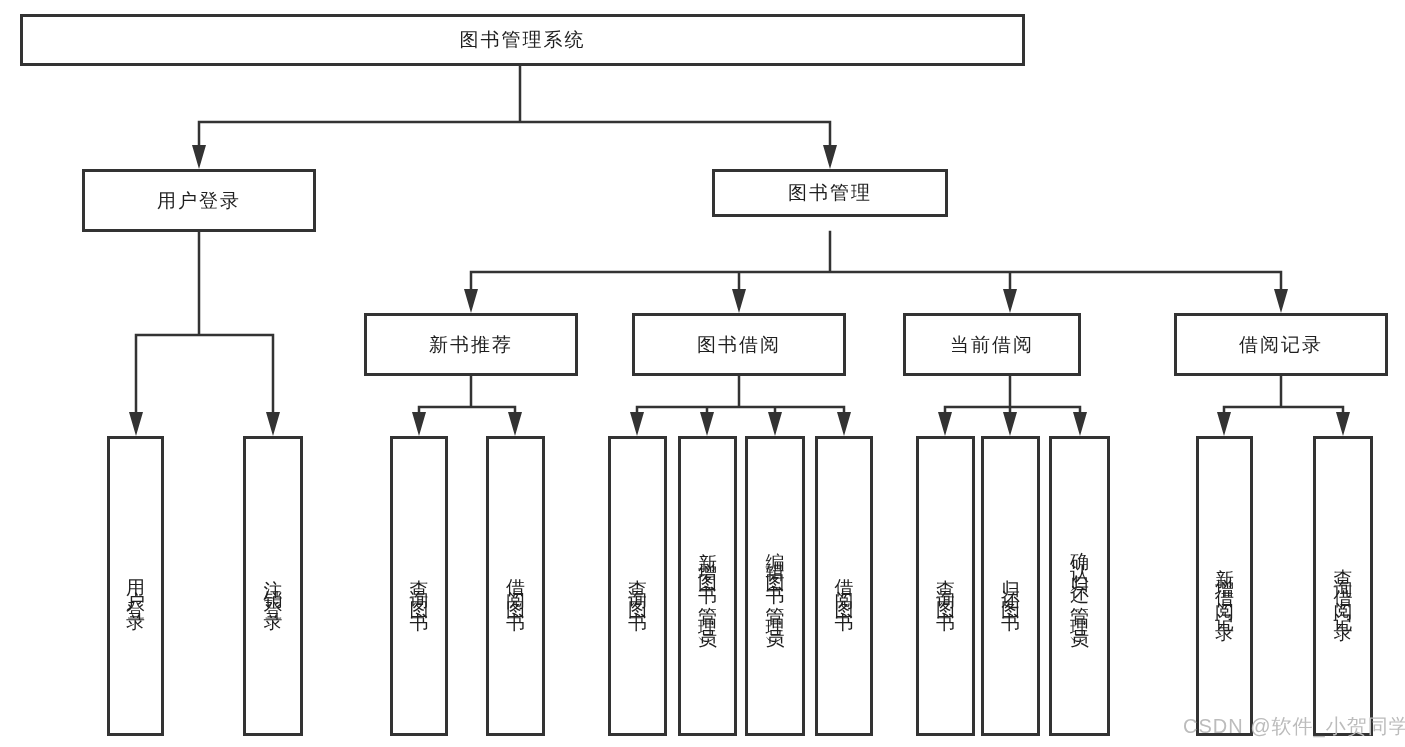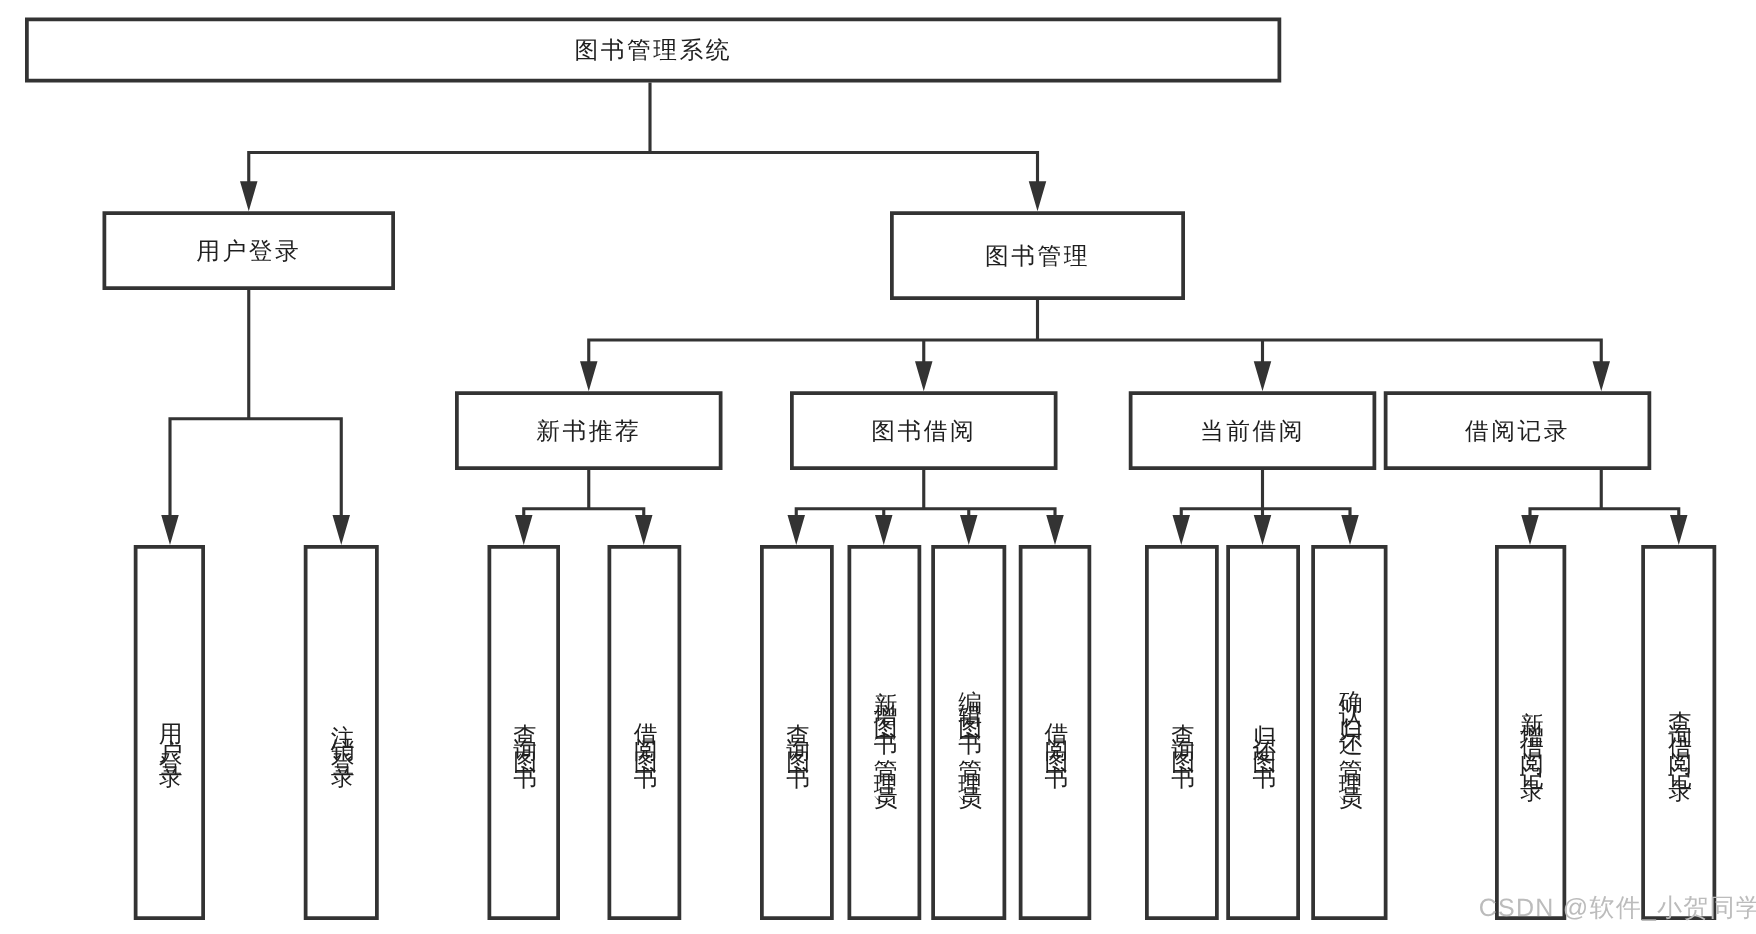--- a/index.html
+++ b/index.html
@@ -110,26 +110,26 @@
              M945 436 l-7 -24 h14 Z
              M1010 436 l-7 -24 h14 Z
              M1080 436 l-7 -24 h14 Z
              M1224 436 l-7 -24 h14 Z
              M1343 436 l-7 -24 h14 Z" fill="#333333" stroke="none"></path>
   </svg>
 
   <div class="box" style="left:20px; top:14px; width:1005px; height:52px;">图书管理系统</div>
 
   <div class="box" style="left:82px; top:169px; width:234px; height:63px;">用户登录</div>
-  <div class="box" style="left:712px; top:169px; width:236px; height:71px;text-align:right;">图书管理</div>
+  <div class="box" style="left:712px; top:169px; width:236px; height:48px;text-align:right;">图书管理</div>
 
   <div class="box" style="left:632px; top:313px; width:214px; height:63px;">图书借阅</div>
   <div class="box" style="left:364px; top:313px; width:214px; height:63px;">新书推荐</div>
-  <div class="box" style="left:903px; top:313px; width:198px; height:63px;">当前借阅</div>
-  <div class="box" style="left:1107px; top:313px; width:214px; height:63px;text-align:center;">借阅记录</div>
+  <div class="box" style="left:903px; top:313px; width:178px; height:63px;">当前借阅</div>
+  <div class="box" style="left:1174px; top:313px; width:214px; height:63px;text-align:center;">借阅记录</div>
 
   <div class="box vert" style="left:107px; top:436px; width:57px; height:300px;">用户登录</div>
   <div class="box vert" style="left:243px; top:436px; width:60px; height:300px;">注销登录</div>
 
   <div class="box vert" style="left:390px; top:436px; width:58px; height:300px;">查询图书</div>
   <div class="box vert" style="left:486px; top:436px; width:59px; height:300px;">借阅图书</div>
 
   <div class="box vert" style="left:608px; top:436px; width:59px; height:300px;">查询图书</div>
   <div class="box vert" style="left:678px; top:436px; width:59px; height:300px;">新增图书（管理员）</div>
   <div class="box vert" style="left:745px; top:436px; width:60px; height:300px;">编辑图书（管理员）</div>

